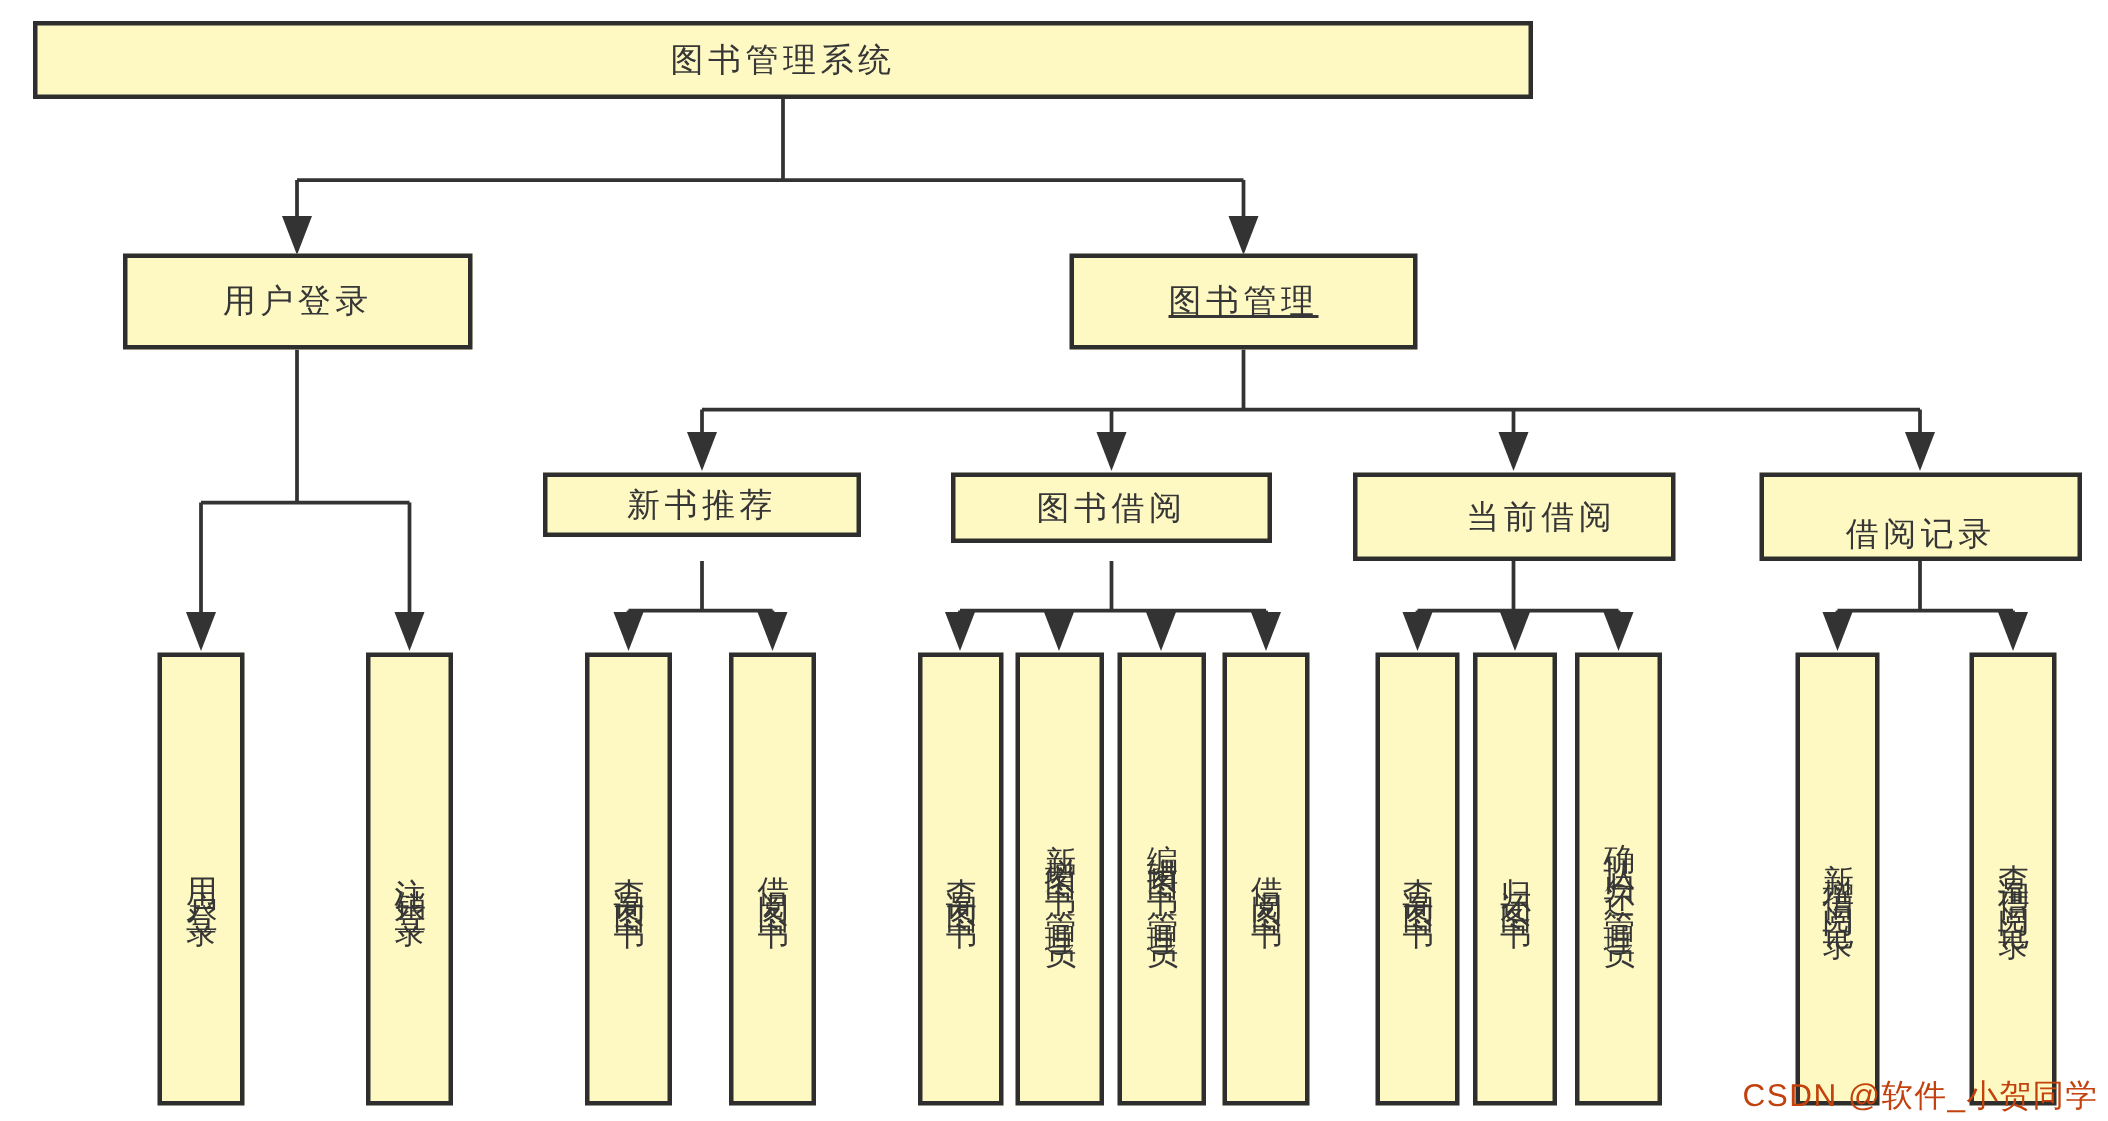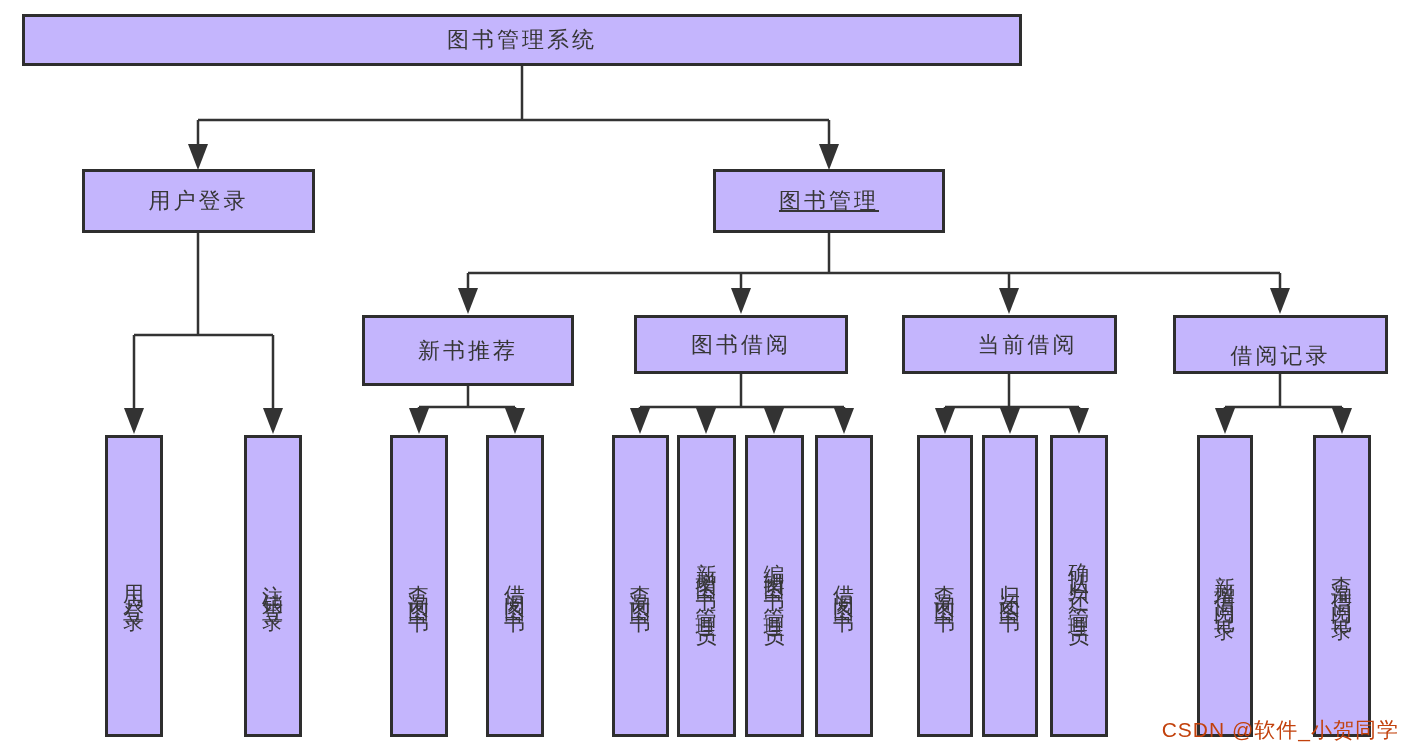--- a/index.html
+++ b/index.html
@@ -13,21 +13,21 @@
   }
   .connectors {
     position: absolute;
     left: 0; top: 0;
     width: 1405px; height: 747px;
     z-index: 0;
   }
   .node {
     position: absolute;
     box-sizing: border-box;
-    background: #c4b5fd;
+    background: #fef9c3;
     border: 3px solid #2e2e2e;
     display: flex;
     align-items: center;
     justify-content: center;
     color: #363636;
     z-index: 1;
   }
   .h-label {
     font-size: 22px;
     letter-spacing: 3px;
@@ -129,24 +129,24 @@
     <span class="h-label">图书管理系统</span>
   </div>
 
   <div class="node" style="left:82px; top:169px; width:233px; height:64px;">
     <span class="h-label">用户登录</span>
   </div>
   <div class="node" style="left:713px; top:169px; width:232px; height:64px;text-decoration:underline;">
     <span class="h-label">图书管理</span>
   </div>
 
-  <div class="node" style="left:362px; top:315px; width:212px; height:71px;">
+  <div class="node" style="left:362px; top:315px; width:212px; height:43px;">
     <span class="h-label">新书推荐</span>
   </div>
-  <div class="node" style="left:634px; top:315px; width:214px; height:59px;">
+  <div class="node" style="left:634px; top:315px; width:214px; height:47px;">
     <span class="h-label">图书借阅</span>
   </div>
   <div class="node" style="left:902px; top:315px; width:215px; height:59px;padding-left:36px;">
     <span class="h-label">当前借阅</span>
   </div>
   <div class="node" style="left:1173px; top:315px; width:215px; height:59px;align-items:flex-end;">
     <span class="h-label">借阅记录</span>
   </div>
 
   <div class="node" style="left:105px; top:435px; width:58px; height:302px;">

